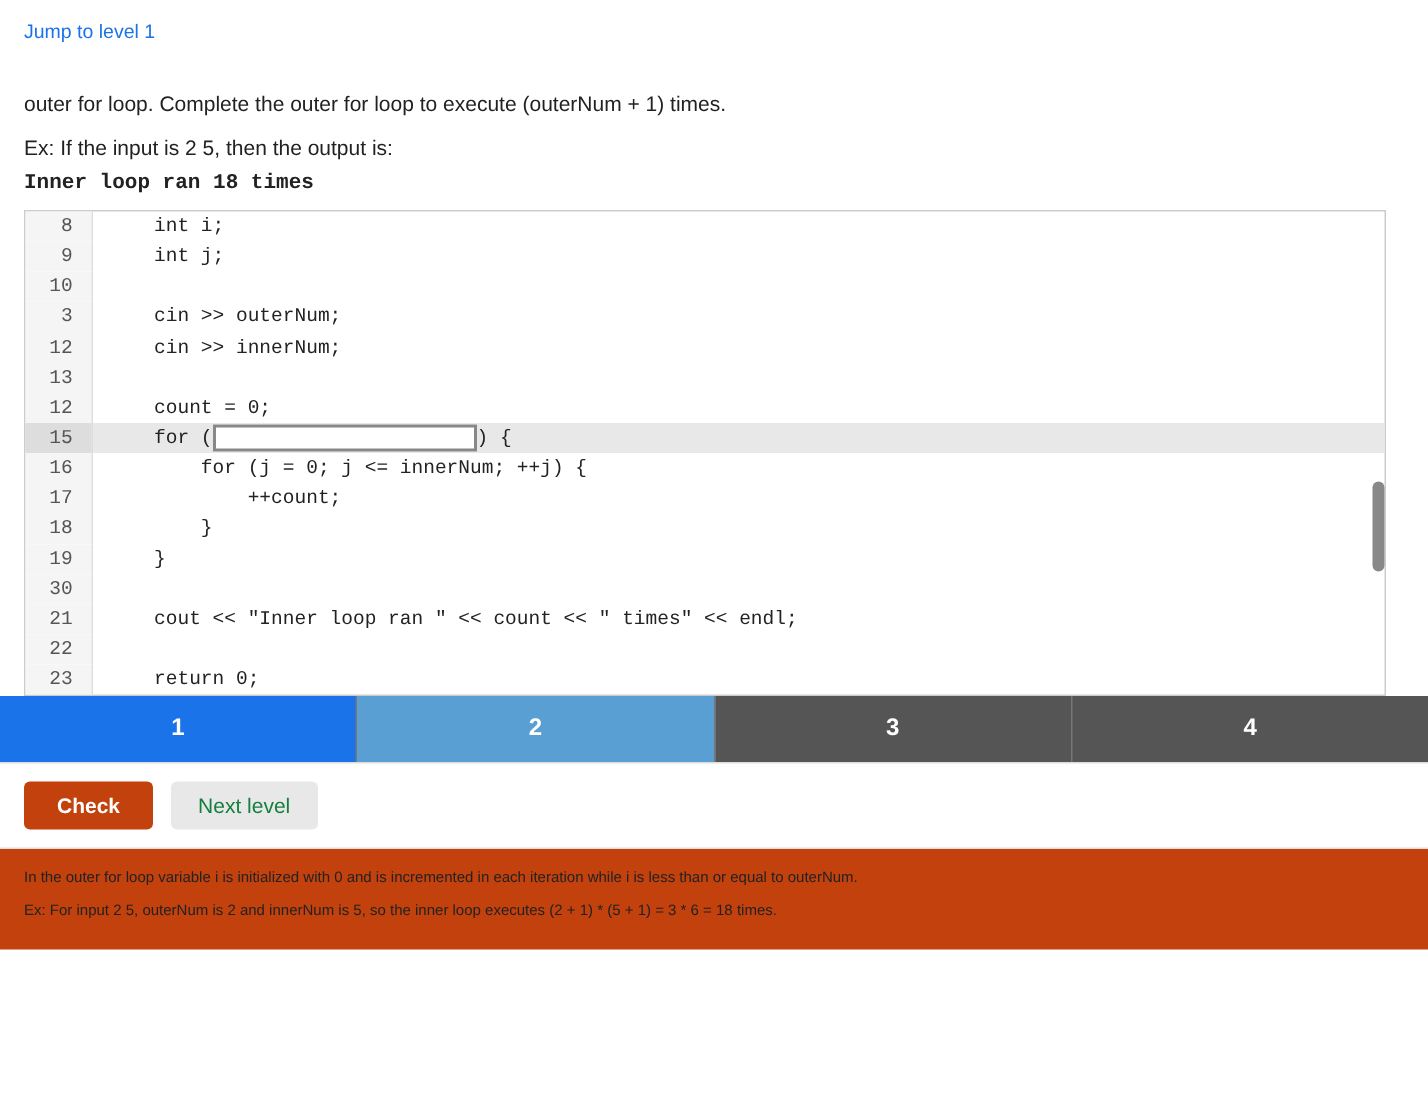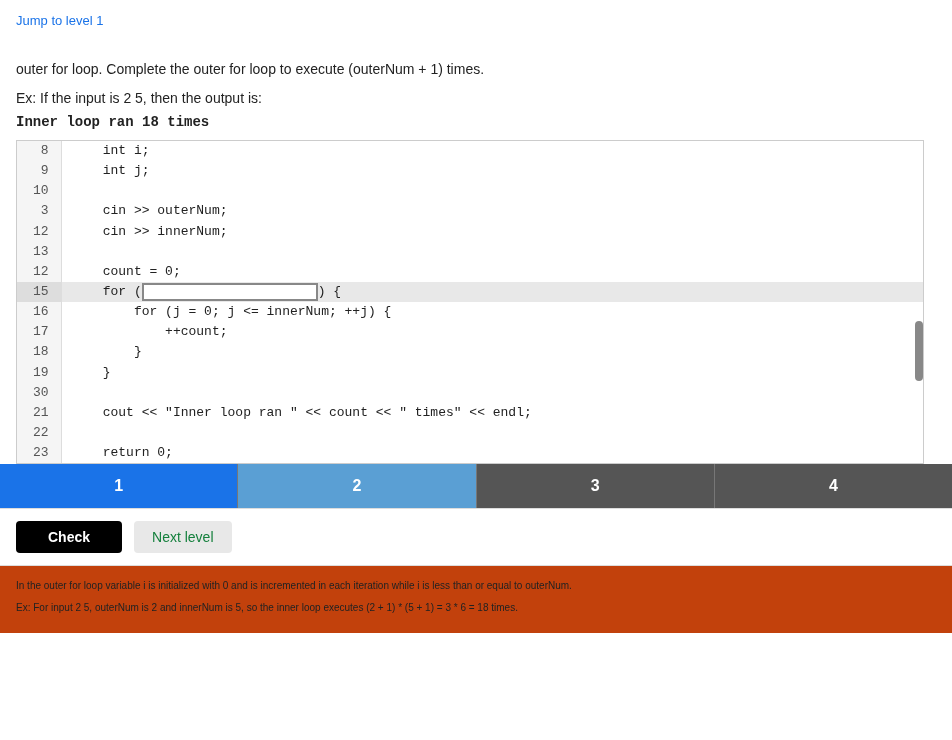--- a/index.html
+++ b/index.html
@@ -133,24 +133,24 @@
     .buttons-row {
       display: flex;
       align-items: center;
       gap: 12px;
       padding: 12px 16px;
       background: #fff;
       border-top: 1px solid #ddd;
       border-bottom: 1px solid #ddd;
     }
     .btn-check {
-      background: #000000;
+      background: #c2410c;
       color: #fff;
       border: none;
-      padding: 8px 32px;
+      padding: 8px 22px;
       font-size: 14px;
       font-weight: bold;
       border-radius: 4px;
       cursor: pointer;
     }
     .btn-next {
       background: #e8e8e8;
       color: #15803d;
       border: none;
       padding: 8px 18px;

